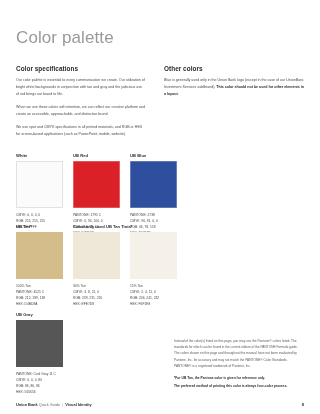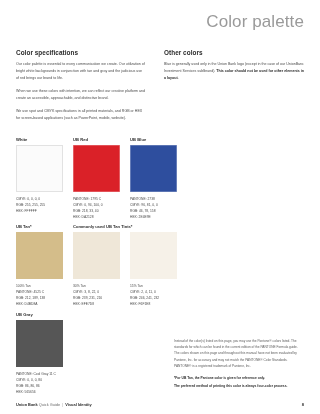--- a/index.html
+++ b/index.html
@@ -16,23 +16,22 @@
     padding:0 16px;
     overflow:hidden;
   }
 
   
   .page-title {
     font-size:17px;
     font-weight:400;
     color:#9a9a9a;
     letter-spacing:0.1px;
-    padding-top:12px;
+    padding-top:28px;
     line-height:1.15;
-    text-align:right;
   }
 
   
   .cols {
     display:flex;
     gap:18px;
     margin-top:17px;
   }
   .col-left  { width:130px; flex:0 0 130px; }
   .col-right { width:140px; flex:0 0 140px; }

